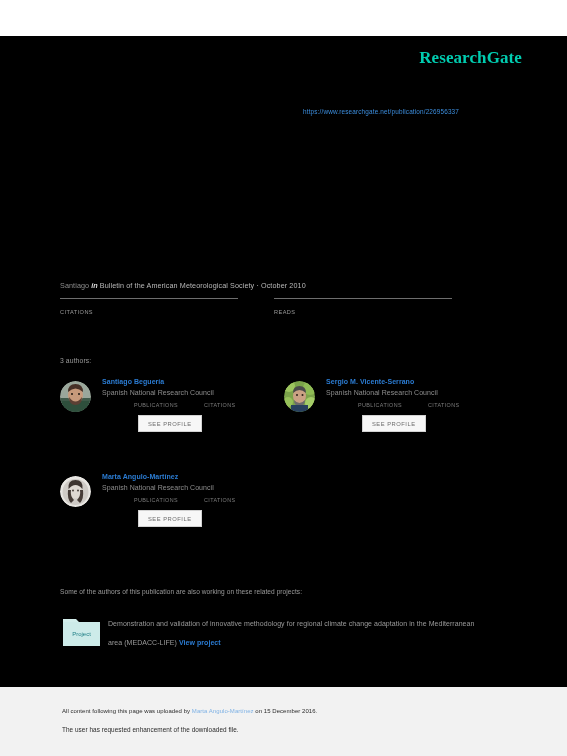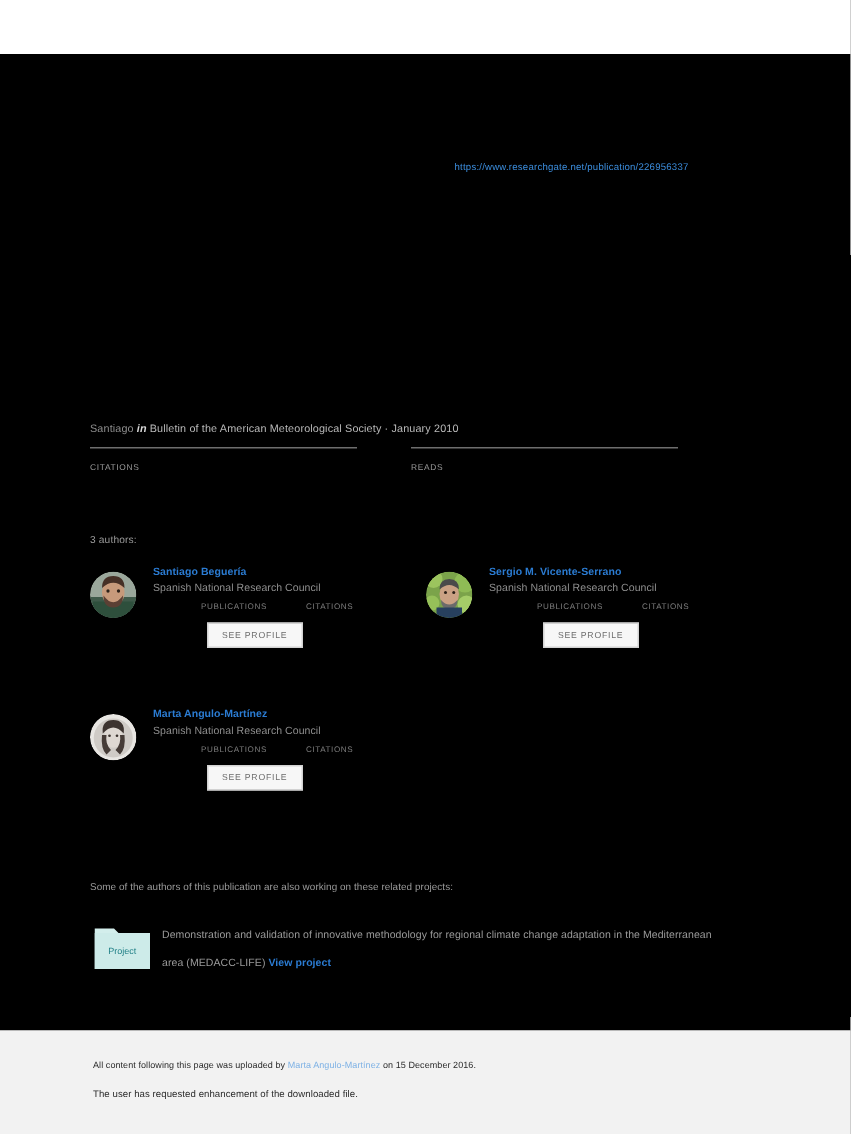--- a/index.html
+++ b/index.html
@@ -266,27 +266,28 @@
     white-space: nowrap;
   }
 </style>
 </head>
 <body>
 
 <div class="top-strip"></div>
 
 <div class="dark-page">
 
+  <div class="rg-logo">ResearchGate</div>
 
   <div class="rg-url">https://www.researchgate.net/publication/226956337</div>
 
   <div class="hidden-block"></div>
 
   <div class="article-line">
-    <span class="art-word">Santiago</span><span class="art-in">in</span><span class="art-src">Bulletin of the American Meteorological Society · January 2010</span>
+    <span class="art-word">Santiago</span><span class="art-in">in</span><span class="art-src">Bulletin of the American Meteorological Society · October 2010</span>
   </div>
 
   <div class="stats-row">
     <div class="stat-col">
       <div class="stat-rule"></div>
       <div class="stat-value"></div>
       <div class="stat-label">CITATIONS</div>
     </div>
     <div class="stat-col">
       <div class="stat-rule"></div>

